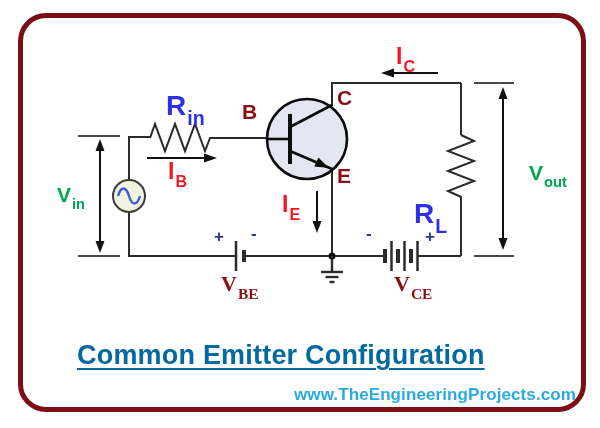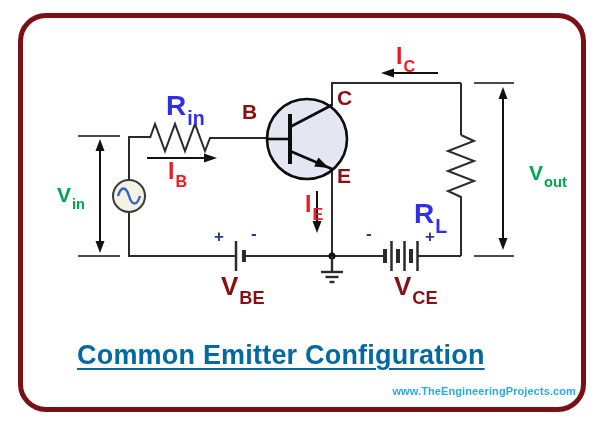--- a/index.html
+++ b/index.html
@@ -19,28 +19,28 @@
   }
   .lbl sub{font-size:0.70em;position:relative;bottom:-0.15em;margin-left:1px;font-weight:bold;}
   .maroon{color:#8a0f12;}
   .red{color:#f01823;}
   .blue{color:#2f2fe8;}
   .green{color:#00a651;}
   .polarity{color:#2a3b8f;font-size:17px;}
   .sz21{font-size:21px;}
   .sz20{font-size:28px;}
   .sz19{font-size:23px;}
-  .sz22{font-size:26px;}
+  .sz22{font-size:22px;font-family:Liberation Serif, serif;}
   .title{
     position:absolute;left:77px;top:340px;font-size:27px;font-weight:bold;
     color:#0369a1;text-decoration:underline;text-decoration-thickness:2px;
     text-underline-offset:4px;letter-spacing:0.2px;
   }
   .site{
-    position:absolute;right:24px;top:385px;font-size:11px;font-weight:bold;
+    position:absolute;right:24px;top:385px;font-size:17px;font-weight:bold;
     color:#29abe2;letter-spacing:0.1px;
   }
 </style>
 </head>
 <body>
 
 <div class="frame"></div>
 
 <svg class="circuit" width="600" height="428" viewBox="0 0 600 428">
 
@@ -130,21 +130,21 @@
 <div class="lbl maroon sz21" style="left:337px;top:87px;">C</div>
 
 <div class="lbl maroon sz21" style="left:337px;top:165px;">E</div>
 
 <div class="lbl red sz19" style="left:396px;top:45px;"><span>I</span><sub>C</sub></div>
 
 <div class="lbl blue sz20" style="left:414px;top:152px;margin-top:48px;"><span>R</span><sub>L</sub></div>
 
 <div class="lbl green sz21" style="left:512px;top:162px;margin-left:17px;"><span>V</span><sub>out</sub></div>
 
-<div class="lbl red sz19" style="left:282px;top:193px;margin-left:23px;"><span>I</span><sub>E</sub></div>
+<div class="lbl red sz19" style="left:282px;top:193px;"><span>I</span><sub>E</sub></div>
 
 <div class="lbl maroon sz22" style="left:221px;top:273px;"><span>V</span><sub>BE</sub></div>
 
 <div class="lbl maroon sz22" style="left:382px;top:273px;margin-left:12px;"><span>V</span><sub>CE</sub></div>
 
 <div class="lbl polarity" style="left:214px;top:228px;">+</div>
 <div class="lbl polarity" style="left:251px;top:225px;">-</div>
 <div class="lbl polarity" style="left:366px;top:225px;">-</div>
 <div class="lbl polarity" style="left:425px;top:228px;">+</div>
 

